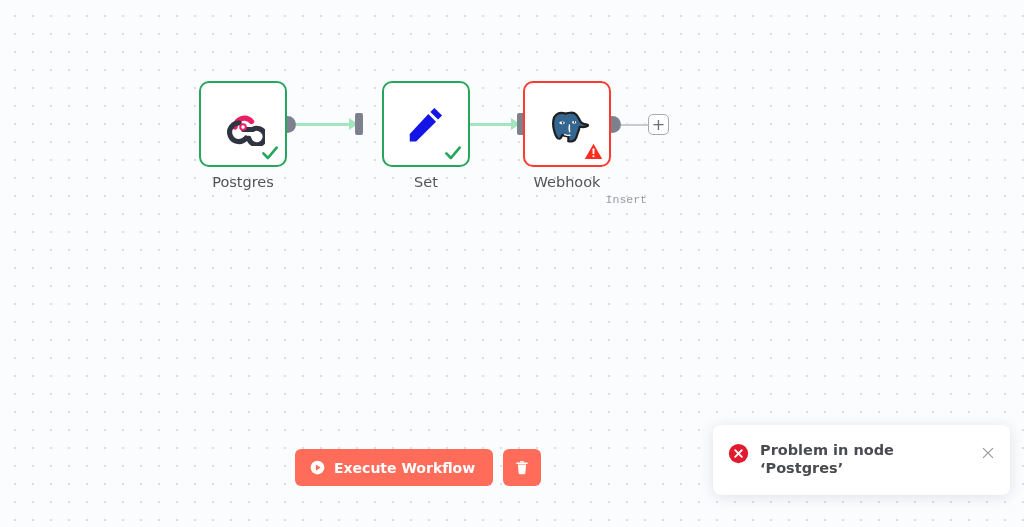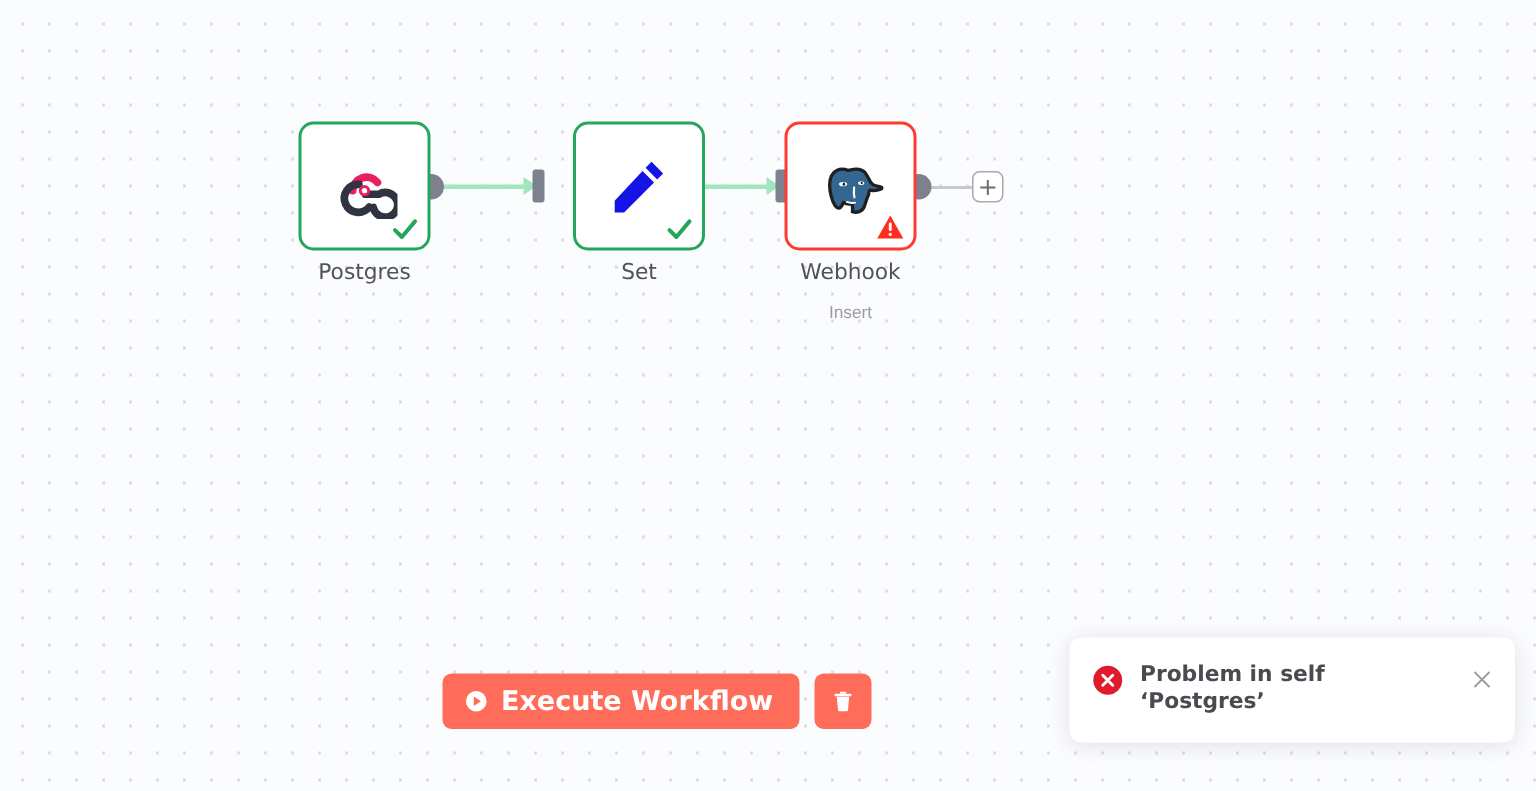--- a/index.html
+++ b/index.html
@@ -81,22 +81,23 @@
   .node-title {
     font-size: 14.5px;
     color: #525356;
     line-height: 18px;
     font-family: "DejaVu Sans", "Liberation Sans", sans-serif;
   }
   .node-subtitle {
     font-size: 11.5px;
     color: #9a9ba1;
     line-height: 15px;
-    margin-top: 11px;
-    font-family: Liberation Sans, sans-serif;
+    margin-top: 1px;
+    font-family: Liberation Mono, monospace;
+    text-align: right;
   }
 
   
   .endpoint-out {
     position: absolute;
     width: 17px;
     height: 17px;
     border-radius: 50%;
     background: #7d818e;
   }
@@ -154,21 +155,21 @@
     gap: 10px;
     align-items: center;
   }
   .exec-btn {
     height: 37px;
     padding: 0 18px 0 15px;
     background: #ff6d5a;
     border: none;
     border-radius: 6px;
     color: #ffffff;
-    font-size: 18px;
+    font-size: 14px;
     font-weight: bold;
     display: flex;
     align-items: center;
     gap: 9px;
     cursor: pointer;
     font-family: "DejaVu Sans", "Liberation Sans", sans-serif;
   }
   .trash-btn {
     width: 38px;
     height: 37px;
@@ -333,20 +334,20 @@
       </svg>
     </button>
   </div>
 
   <div class="toast">
     <svg class="toast-icon" viewBox="0 0 24 24">
       <circle cx="12" cy="12" r="11" fill="#e01b2e"></circle>
       <path d="M8.2 8.2 L15.8 15.8 M15.8 8.2 L8.2 15.8" stroke="#ffffff" stroke-width="2.2" stroke-linecap="round"></path>
     </svg>
     <div class="toast-body">
-      <div class="toast-title">Problem in self ‘Postgres’</div>
+      <div class="toast-title">Problem in node ‘Postgres’</div>
     </div>
     <svg class="toast-close" viewBox="0 0 24 24">
       <path d="M5 5 L19 19 M19 5 L5 19" stroke="currentColor" stroke-width="1.8" stroke-linecap="round"></path>
     </svg>
   </div>
 
 </div>
 
 </body></html>

